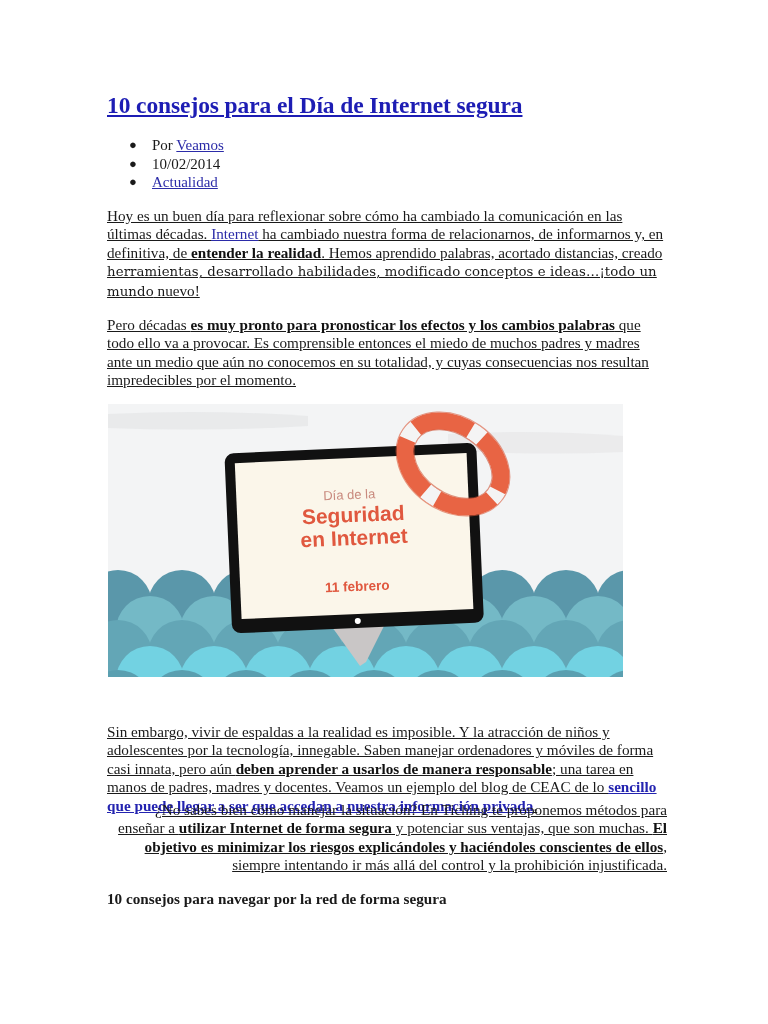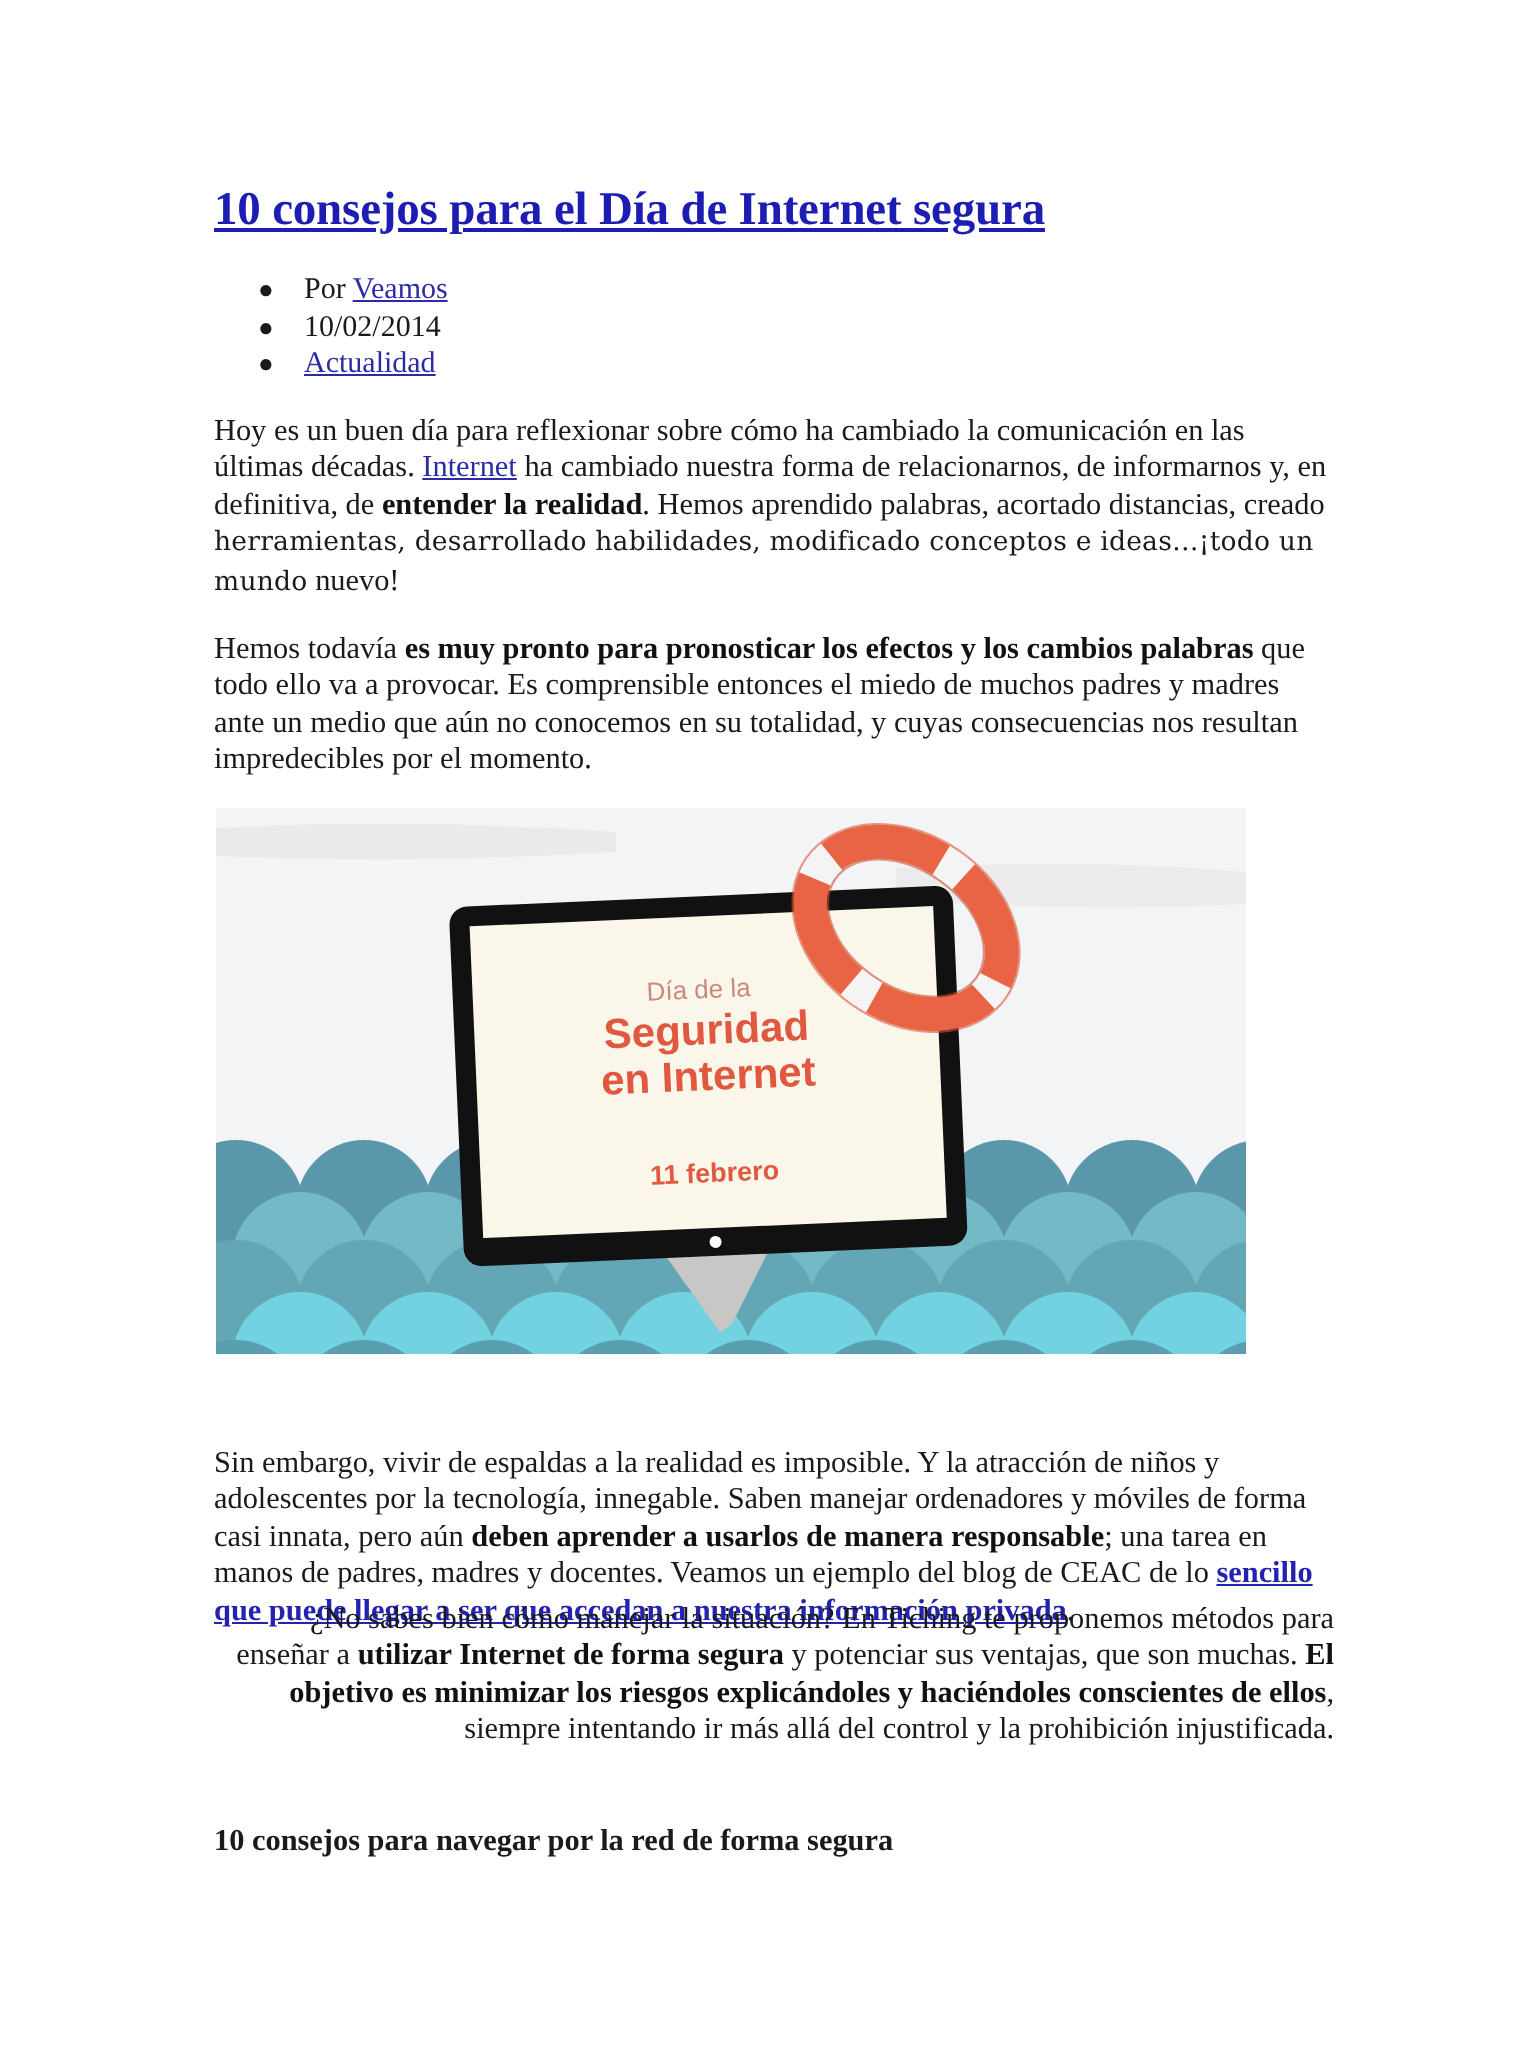--- a/index.html
+++ b/index.html
@@ -18,31 +18,31 @@
   .meta {
     position: absolute; left: 108px; top: 136px; margin: 0; padding: 0;
     list-style: none; font-size: 15px; line-height: 18.5px;
   }
   .meta li { position: relative; padding-left: 44px; }
   .meta li .bullet {
     position: absolute; left: 21px; top: 0; font-size: 13px;
   }
   .para {
     position: absolute; left: 107px; width: 560px; margin: 0;
-    font-size: 15.2px; line-height: 18.4px;
+    font-size: 15.2px; line-height: 18.4px; text-decoration: underline;
   }
   .para b { font-weight: bold; color: #111; }
   .para .mono-ish { font-family: "DejaVu Serif", serif; font-size: 13.3px; letter-spacing: 0.1px; }
   .para a.boldlink { font-weight: bold; color: #2323b0; }
   .p1 { top: 207px; }
   .p2 { top: 316px; }
   .p3 { top: 723px; }
   .p4 { top: 801px; text-align: right; }
   .subhead {
-    position: absolute; left: 107px; top: 912px; margin: 0;
+    position: absolute; left: 107px; top: 890px; margin: 0;
     font-size: 15.2px; font-weight: bold; line-height: 18px;
   }
   .hero {
     position: absolute; left: 108px; top: 404px; width: 515px; height: 273px;
     overflow: hidden; background: #f3f4f5;
   }
   .hero svg { display: block; }
 </style>
 </head>
 <body>
@@ -61,21 +61,21 @@
     <span>10/02/2014</span>
   </li>
   <li>
     <span class="bullet">●</span>
     <a href="#">Actualidad</a>
   </li>
 </ul>
 
 <p class="para p1"><span>Hoy es un buen día para reflexionar sobre cómo ha cambiado la comunicación en las últimas décadas. </span><a href="#">Internet</a><span> ha cambiado nuestra forma de relacionarnos, de informarnos y, en definitiva, de </span><b>entender la realidad</b><span>. Hemos aprendido palabras, acortado distancias, creado </span><span class="mono-ish">herramientas, desarrollado habilidades, modificado conceptos e ideas…¡todo un mundo</span><span> nuevo!</span></p>
 
-<p class="para p2"><span>Hemos todavía </span><b>es muy pronto para pronosticar los efectos y los cambios palabras</b><span> que todo ello va a provocar. Es comprensible entonces el miedo de muchos padres y madres ante un medio que aún no conocemos en su totalidad, y cuyas consecuencias nos resultan impredecibles por el momento.</span></p>
+<p class="para p2"><span>Pero décadas </span><b>es muy pronto para pronosticar los efectos y los cambios palabras</b><span> que todo ello va a provocar. Es comprensible entonces el miedo de muchos padres y madres ante un medio que aún no conocemos en su totalidad, y cuyas consecuencias nos resultan impredecibles por el momento.</span></p>
 
 <div class="hero">
   <svg width="515" height="273" viewBox="0 0 515 273" xmlns="http://www.w3.org/2000/svg">
     <defs>
       <pattern id="scaleDark" x="0" y="0" width="64" height="40" patternUnits="userSpaceOnUse">
         <rect width="64" height="40" fill="#5a97aa"></rect>
         <circle cx="32" cy="40" r="32" fill="#6ba9b8"></circle>
       </pattern>
     </defs>
 

